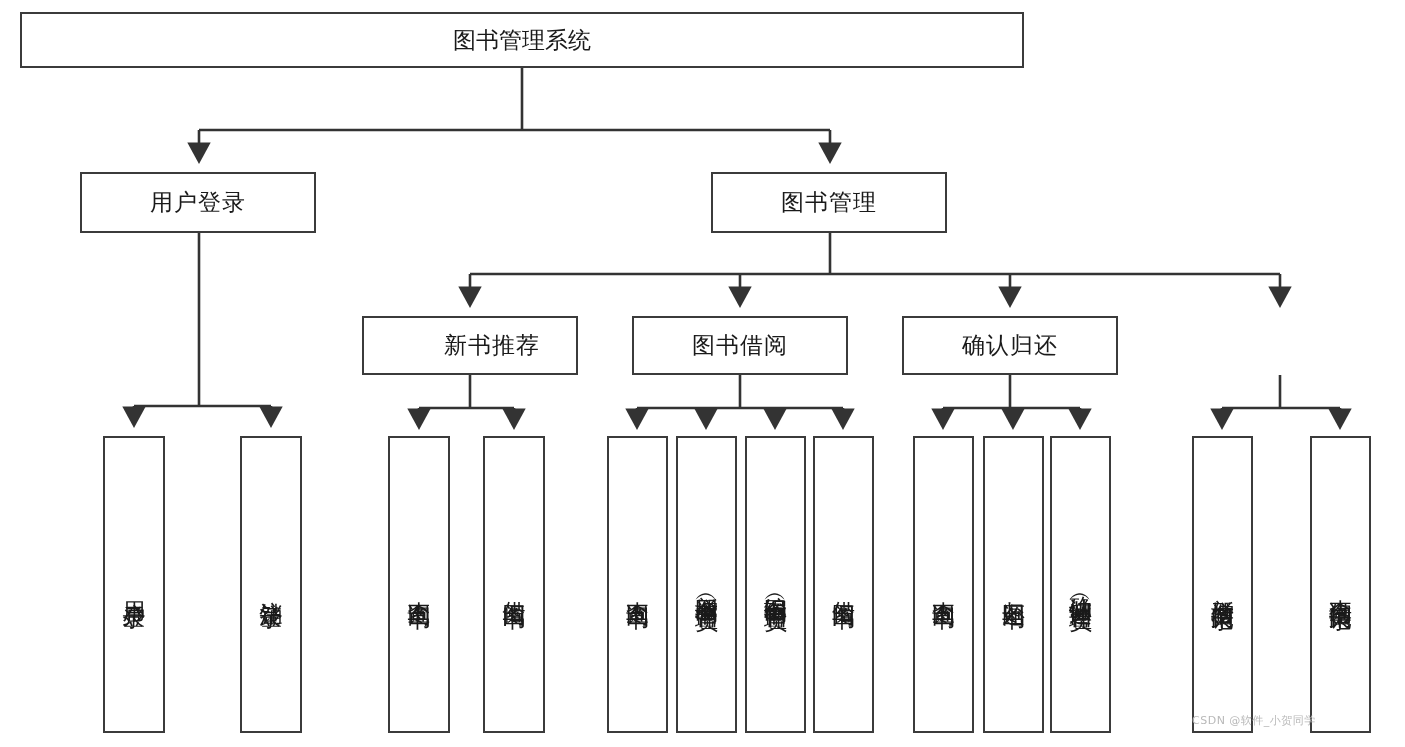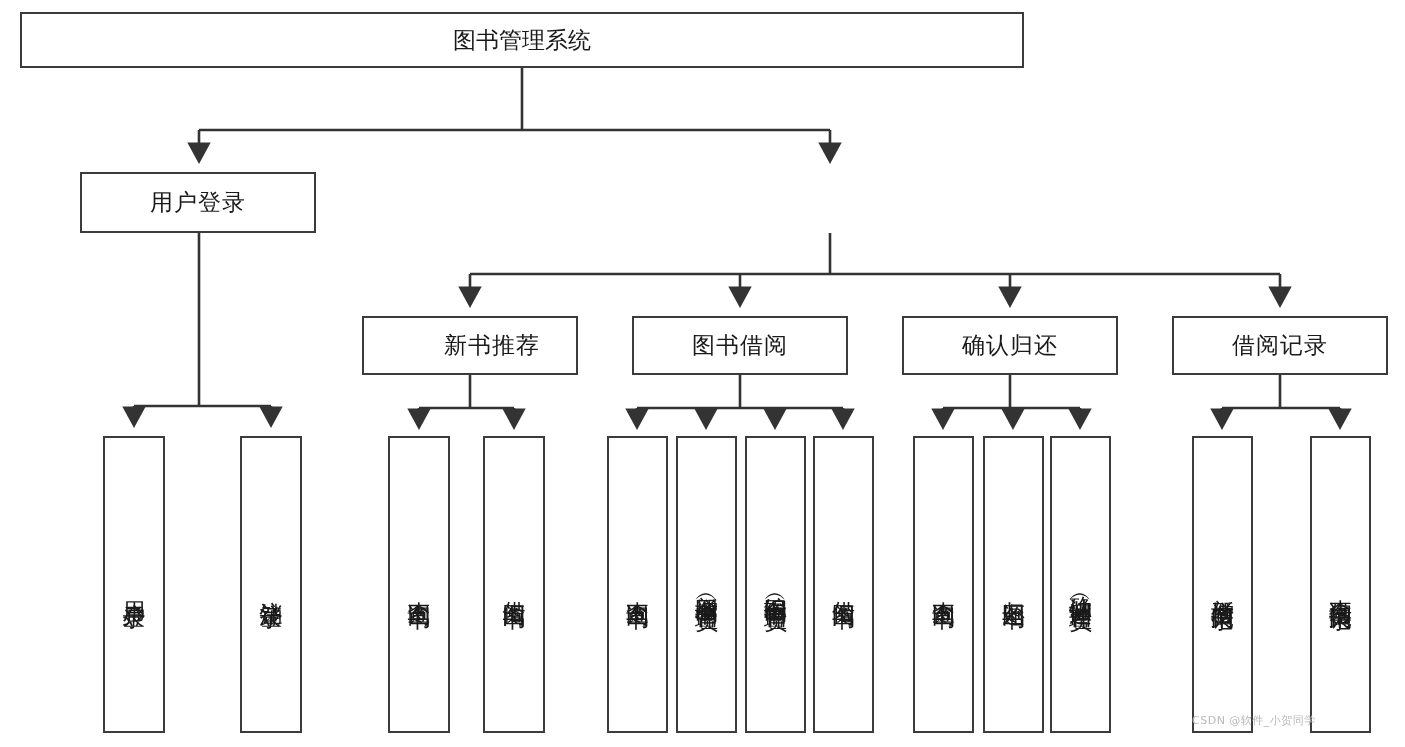--- a/index.html
+++ b/index.html
@@ -120,32 +120,32 @@
     </g>
   </svg>
 
   <div class="node root" style="left:20px;top:12px;width:1004px;height:56px;">
     <span>图书管理系统</span>
   </div>
 
   <div class="node h" style="left:80px;top:172px;width:236px;height:61px;">
     <span>用户登录</span>
   </div>
+  <div class="node h" style="left:711px;top:172px;width:236px;height:61px;">
+    <span>图书管理</span>
+  </div>
 
   <div class="node h" style="left:362px;top:316px;width:216px;height:59px;padding-left:44px;">
     <span>新书推荐</span>
   </div>
   <div class="node h" style="left:632px;top:316px;width:216px;height:59px;">
     <span>图书借阅</span>
   </div>
   <div class="node h" style="left:902px;top:316px;width:216px;height:59px;">
     <span>确认归还</span>
-  </div>
-  <div class="node h" style="left:1172px;top:316px;width:216px;height:59px;">
-    <span>借阅记录</span>
   </div>
 
   <div class="node leaf" style="left:103px;top:436px;width:62px;height:297px;">
     <span class="vtext">用户登录</span>
   </div>
   <div class="node leaf" style="left:240px;top:436px;width:62px;height:297px;">
     <span class="vtext">注销登录</span>
   </div>
 
   <div class="node leaf" style="left:388px;top:436px;width:62px;height:297px;">

